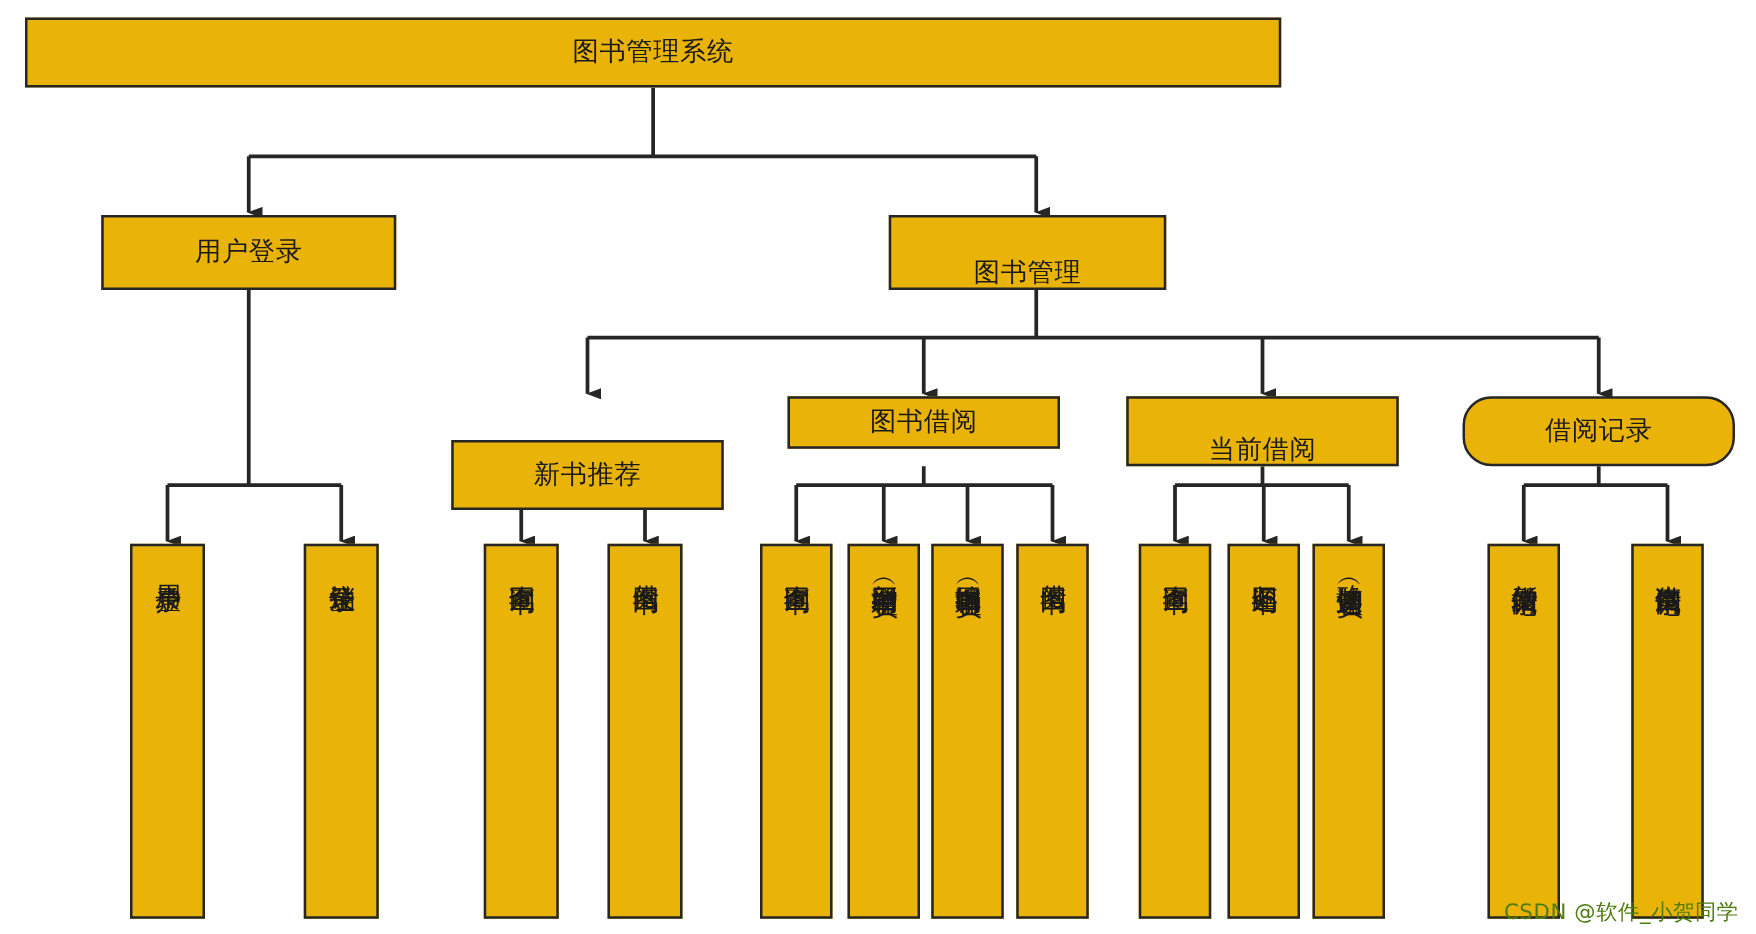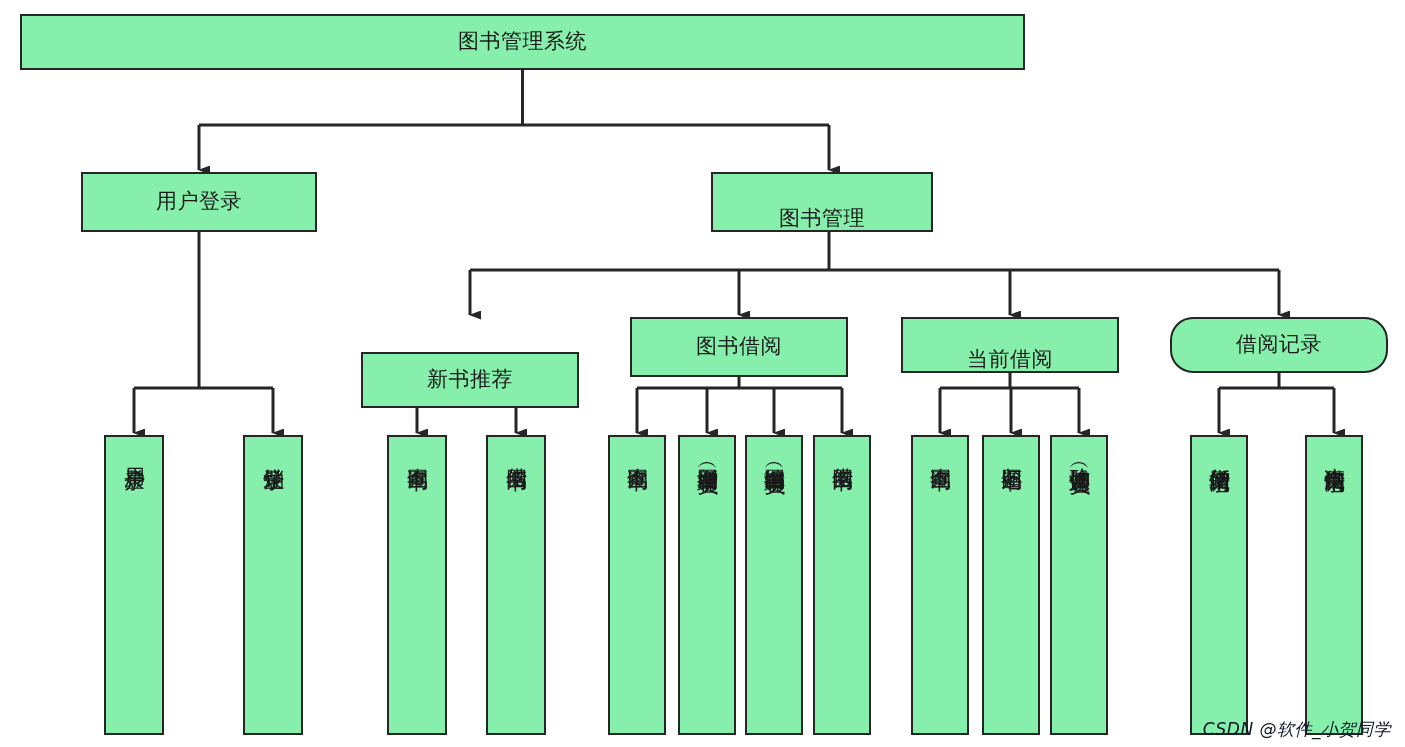--- a/index.html
+++ b/index.html
@@ -23,21 +23,21 @@
     position: absolute;
     left: 0;
     top: 0;
     width: 1405px;
     height: 747px;
   }
   .node-box {
     position: absolute;
     box-sizing: border-box;
     border: 2px solid #262626;
-    background: #86efac;
+    background: #eab308;
     display: flex;
     align-items: center;
     justify-content: center;
   }
   .node-label {
     color: #1a1a1a;
     white-space: nowrap;
     letter-spacing: 0.5px;
   }
   .node-h .node-label {
@@ -54,25 +54,24 @@
     text-orientation: upright;
     font-size: 21px;
     line-height: 1.22;
     letter-spacing: 1px;
   }
   .watermark {
     position: absolute;
     right: 14px;
     bottom: 6px;
     font-size: 17px;
-    color: #0f172a;
+    color: #4d7c0f;
     white-space: nowrap;
     pointer-events: none;
     letter-spacing: 0.5px;
-    font-style: italic;
   }
 </style>
 </head>
 <body>
 
 <div id="diagram-root">
 
   <svg id="diagram-svg" viewBox="0 0 1405 747" xmlns="http://www.w3.org/2000/svg">
     <defs>
       <marker id="arrowhead" markerWidth="9" markerHeight="12" refX="4.5" refY="11" orient="auto" markerUnits="userSpaceOnUse">
@@ -122,21 +121,21 @@
       </div>
       <div class="node-box node-h" style="left: 81px; top: 172px; width: 236px; height: 60px;">
         <span class="node-label">用户登录</span>
       </div>
       <div class="node-box node-h" style="left: 711px; top: 172px; width: 222px; height: 60px; align-items: flex-end;">
         <span class="node-label">图书管理</span>
       </div>
       <div class="node-box node-h" style="left: 361px; top: 317px; width: 218px; height: 56px; margin-top: 35px;">
         <span class="node-label">新书推荐</span>
       </div>
-      <div class="node-box node-h" style="left: 630px; top: 317px; width: 218px; height: 60px;">
+      <div class="node-box node-h" style="left: 630px; top: 317px; width: 218px; height: 42px;">
         <span class="node-label">图书借阅</span>
       </div>
       <div class="node-box node-h" style="left: 901px; top: 317px; width: 218px; height: 56px; align-items: flex-end;">
         <span class="node-label">当前借阅</span>
       </div>
       <div class="node-box node-h" style="left: 1170px; top: 317px; width: 218px; height: 56px; border-radius: 23px;">
         <span class="node-label">借阅记录</span>
       </div>
       <div class="node-box node-v" style="left: 104px; top: 435px; width: 60px; height: 300px;">
         <span class="node-label">用户登录</span>

